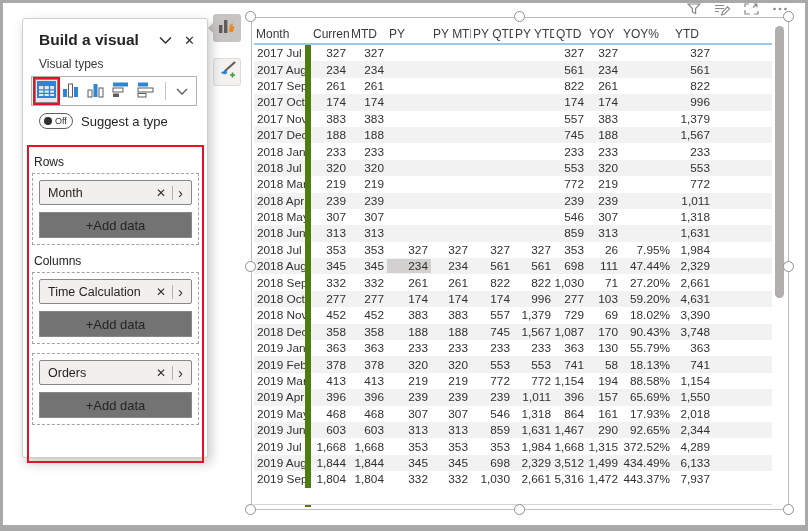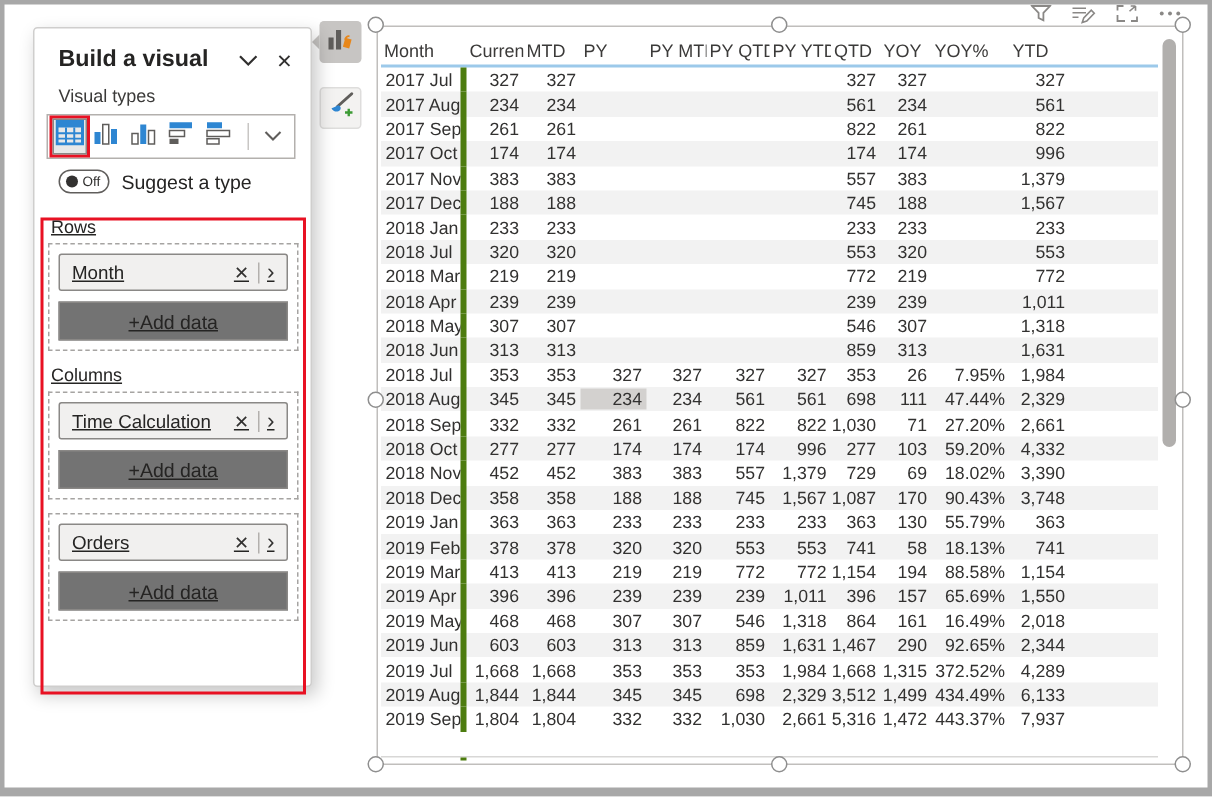--- a/index.html
+++ b/index.html
@@ -16,21 +16,21 @@
   .matrix{position:absolute;left:2px;top:2px;right:16px;bottom:2px;overflow:hidden;}
   .m-row{display:grid;
     grid-template-columns:57px 38px 38px 44px 40px 42px 41px 33px 34px 52px 40px minmax(0,1fr);
     height:16.4px;align-items:center;font-size:11.8px;color:#323130;}
   .m-row.band{background:#f2f2f2;}
   .m-head{height:25px;align-items:end;border-bottom:2px solid #9cc9ea;
     font-size:12px;color:#3b3a39;padding-bottom:2px;background:#fff;}
   .m-cell{overflow:hidden;white-space:nowrap;}
   .m-h{text-align:left;padding-left:2px;}
   .m-num{text-align:right;padding-right:3px;}
-  .m-month{padding-left:3px;border-right:4px solid #4d7c0f;height:100%;display:flex;align-items:center;}
+  .m-month{padding-left:3px;border-right:6px solid #4d7c0f;height:100%;display:flex;align-items:center;}
   .m-cell.hl{background:#d3d1cf;}
   .m-total{height:20px;font-weight:700;font-size:12px;border-top:1px solid #d8d7d6;margin-top:16px;}
   .thumb{position:absolute;right:4px;top:8px;width:9px;height:272px;background:#b1afad;border-radius:5px;z-index:2;}
 
   
   .hdl{position:absolute;width:11px;height:11px;border-radius:50%;background:#fff;
     border:1px solid #8f8f8f;z-index:6;}
 
   
   .vh{position:absolute;left:684px;top:-2px;display:flex;gap:13px;align-items:flex-end;z-index:3;color:#8a8886;}
@@ -57,21 +57,21 @@
   .type-btn.sel{background:#e8e8e8;border:1px solid #8a8886;box-shadow:0 0 0 2px #e81123;}
   .strip-sep{width:1px;height:18px;background:#c8c6c4;margin:0 3px 0 6px;}
   .toggle-row{margin:7px 16px 0;display:flex;align-items:center;gap:8px;text-align:center;}
   .toggle{width:34px;height:16px;border:1px solid #605e5c;border-radius:8px;display:flex;align-items:center;padding:0 4px;gap:3px;}
   .knob{width:8px;height:8px;border-radius:50%;background:#323130;}
   .tg-state{font-size:9px;color:#323130;}
   .tg-label{font-size:13px;color:#252423;}
 
   .red-annotation{position:absolute;left:4px;top:126px;width:177px;height:318px;
     border:2px solid #e81123;z-index:1;pointer-events:none;}
-  .sections{position:absolute;left:9px;top:123px;width:167px;z-index:2;text-decoration:underline;}
+  .sections{position:absolute;left:9px;top:134px;width:167px;z-index:2;}
   .sec-label{font-size:12px;color:#252423;margin:2px 2px 4px;}
   .well{border:1px dashed #a6a4a2;padding:6px;margin-bottom:9px;background:#fff;}
   .chip{height:25px;border:1px solid #8a8886;border-radius:2px;background:#f1f0ef;
     display:flex;align-items:center;padding:0 6px 0 8px;font-size:12.5px;color:#252423;}
   .chip-label{flex:1;overflow:hidden;white-space:nowrap;}
   .chip-x{font-size:12px;color:#323130;cursor:pointer;padding:0 3px;}
   .chip-div{width:1px;height:14px;background:#b3b0ad;margin:0 3px;}
   .chip-arrow{font-size:15px;color:#323130;cursor:pointer;padding:0 2px;line-height:1;}
   .add-btn{margin-top:7px;height:26px;border:1px solid #8a8886;background:#737373;
     display:flex;align-items:center;justify-content:center;font-size:13px;color:#252423;cursor:pointer;}
@@ -311,21 +311,21 @@
           <div class="m-cell m-month">2018 Oct</div>
           <div class="m-cell m-num">277</div>
           <div class="m-cell m-num">277</div>
           <div class="m-cell m-num">174</div>
           <div class="m-cell m-num">174</div>
           <div class="m-cell m-num">174</div>
           <div class="m-cell m-num">996</div>
           <div class="m-cell m-num">277</div>
           <div class="m-cell m-num">103</div>
           <div class="m-cell m-num">59.20%</div>
-          <div class="m-cell m-num">4,332</div>
+          <div class="m-cell m-num">4,631</div>
           <div class="m-cell"></div>
         </div>
         <div class="m-row">
           <div class="m-cell m-month">2018 Nov</div>
           <div class="m-cell m-num">452</div>
           <div class="m-cell m-num">452</div>
           <div class="m-cell m-num">383</div>
           <div class="m-cell m-num">383</div>
           <div class="m-cell m-num">557</div>
           <div class="m-cell m-num">1,379</div>
@@ -408,21 +408,21 @@
         <div class="m-row">
           <div class="m-cell m-month">2019 May</div>
           <div class="m-cell m-num">468</div>
           <div class="m-cell m-num">468</div>
           <div class="m-cell m-num">307</div>
           <div class="m-cell m-num">307</div>
           <div class="m-cell m-num">546</div>
           <div class="m-cell m-num">1,318</div>
           <div class="m-cell m-num">864</div>
           <div class="m-cell m-num">161</div>
-          <div class="m-cell m-num">16.49%</div>
+          <div class="m-cell m-num">17.93%</div>
           <div class="m-cell m-num">2,018</div>
           <div class="m-cell"></div>
         </div>
         <div class="m-row band">
           <div class="m-cell m-month">2019 Jun</div>
           <div class="m-cell m-num">603</div>
           <div class="m-cell m-num">603</div>
           <div class="m-cell m-num">313</div>
           <div class="m-cell m-num">313</div>
           <div class="m-cell m-num">859</div>

